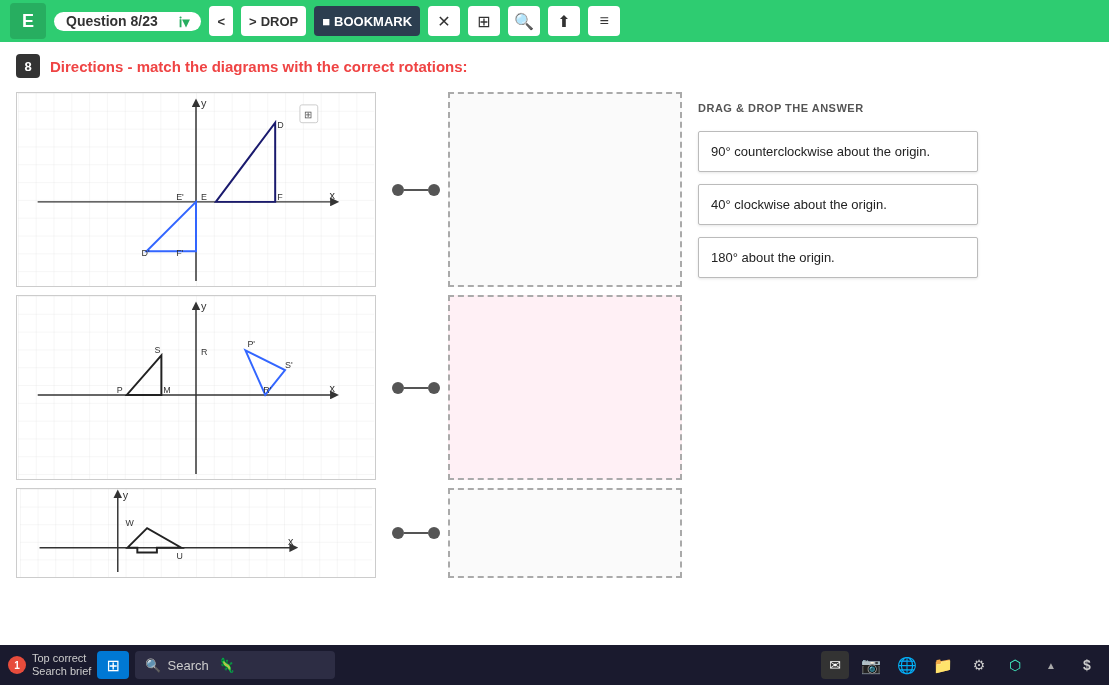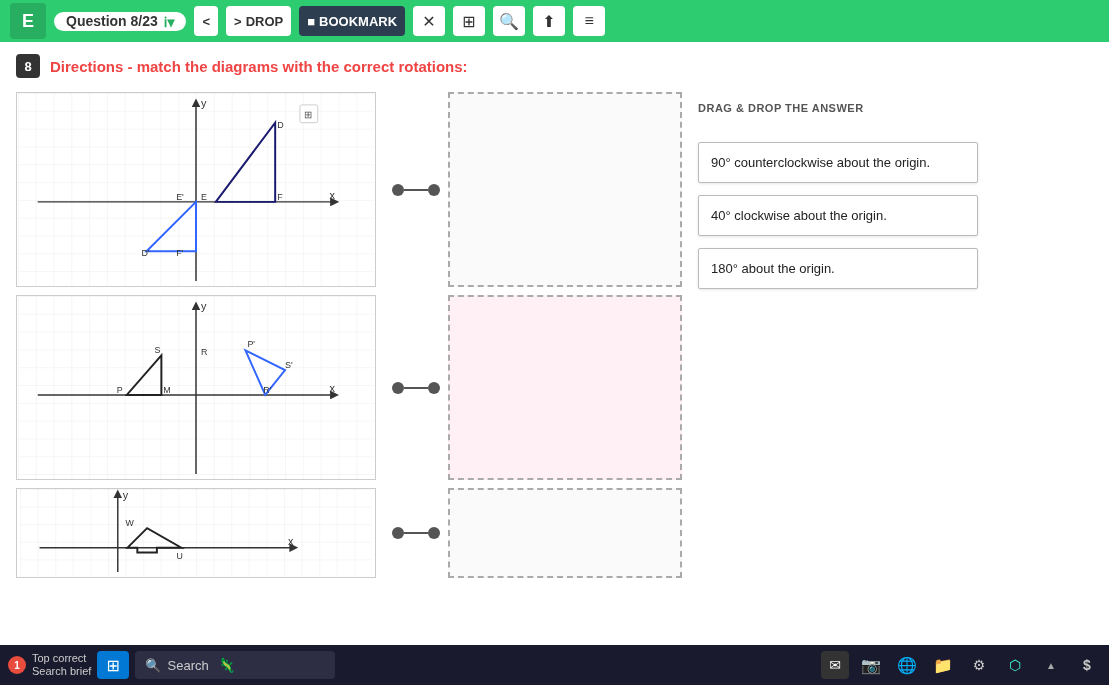--- a/index.html
+++ b/index.html
@@ -28,21 +28,21 @@
     }
     .topbar-question {
       background: white;
       border-radius: 12px;
       padding: 0 12px;
       font-size: 14px;
       font-weight: bold;
       color: #333;
       display: flex;
       align-items: center;
-      gap: 6px;
+      gap: 21px;
     }
     .topbar-btn {
       background: white;
       border: none;
       border-radius: 4px;
       padding: 4px 8px;
       font-size: 13px;
       cursor: pointer;
       display: flex;
       align-items: center;
@@ -175,21 +175,21 @@
       flex-direction: column;
       gap: 12px;
       width: 280px;
       padding-top: 10px;
     }
 
     .drag-label {
       font-size: 11px;
       font-weight: bold;
       color: #555;
-      margin-bottom: 16px;
+      margin-bottom: 5px;
       letter-spacing: 0.5px;
     }
 
     .drag-option {
       border: 1px solid #bbb;
       background: white;
       padding: 12px 12px;
       font-size: 13px;
       color: #222;
       cursor: grab;

